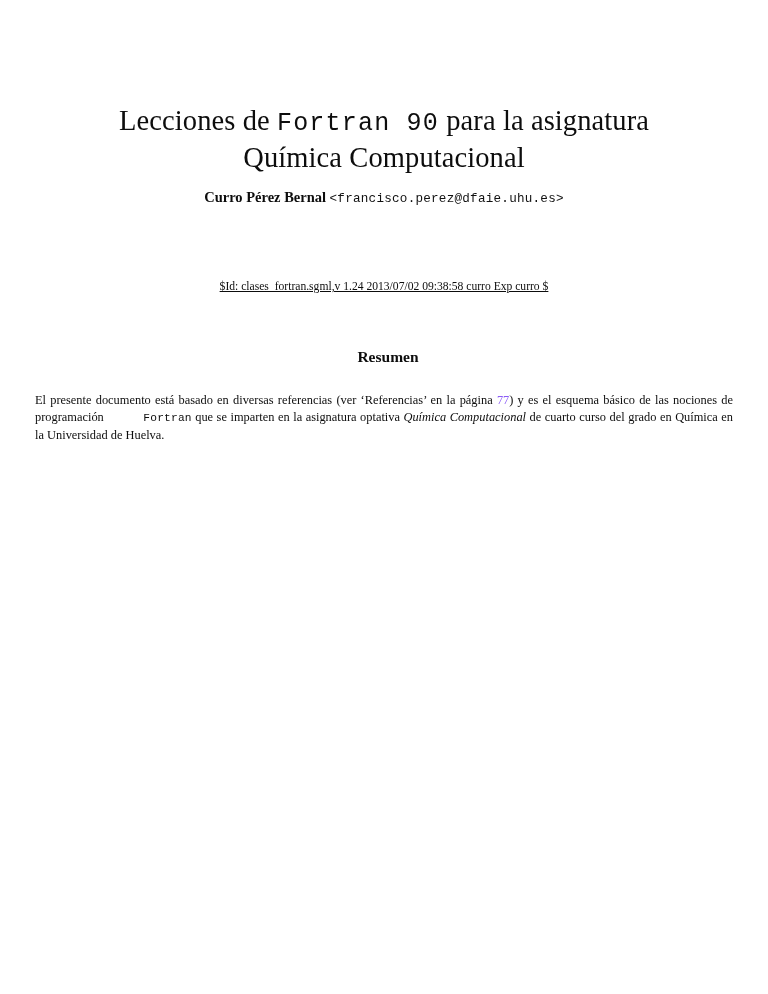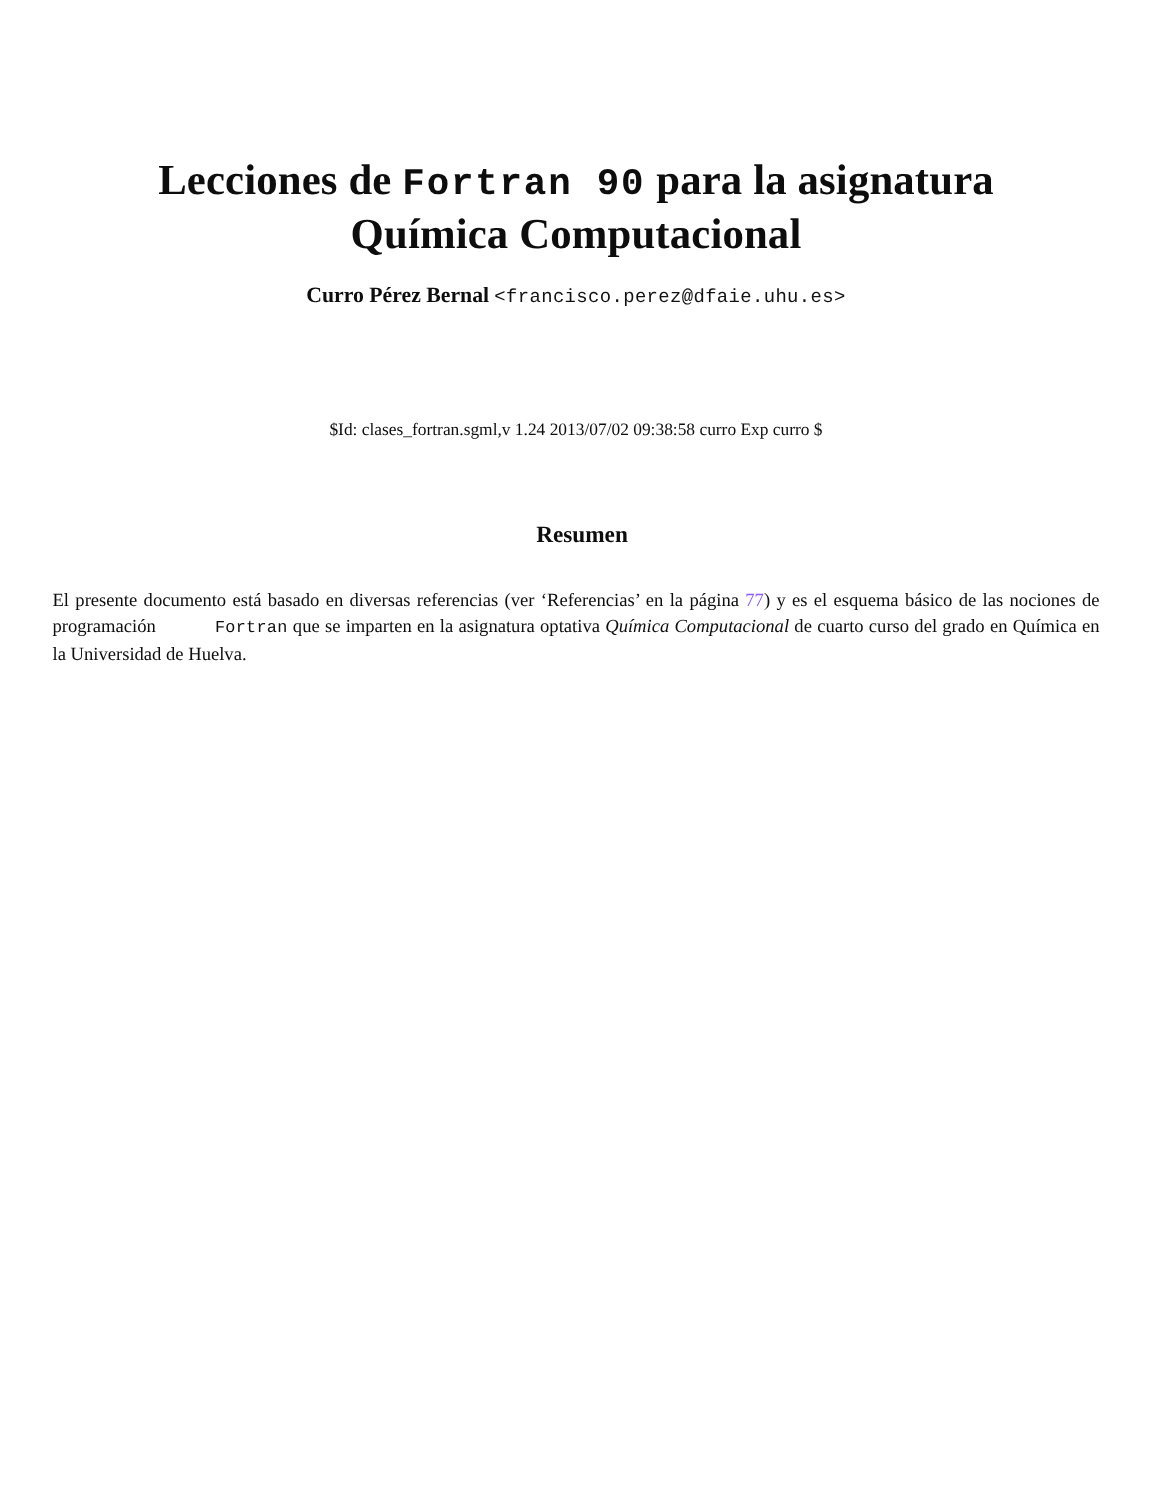--- a/index.html
+++ b/index.html
@@ -26,21 +26,21 @@
     position: absolute;
     left: 0;
     top: 104px;
     width: 768px;
     text-align: center;
   }
 
   .doc-title {
     font-size: 28.5px;
     line-height: 34px;
-    font-weight: bold;
+    font-weight: normal;
     margin: 0;
     padding: 0 36px;
     letter-spacing: 0.1px;
   }
 
   .doc-title .mono-title {
     font-family: "Liberation Mono", "DejaVu Sans Mono", monospace;
     font-size: 25px;
     letter-spacing: 1.2px;
   }
@@ -70,20 +70,21 @@
 
   
   .rev-line {
     position: absolute;
     left: 0;
     top: 279px;
     width: 768px;
     text-align: center;
     font-size: 11.6px;
     line-height: 15px;
+    text-decoration: underline;
   }
 
   
   .abstract-heading {
     position: absolute;
     left: 0;
     top: 343px;
     width: 768px;
     text-align: center;
     font-size: 15.5px;

